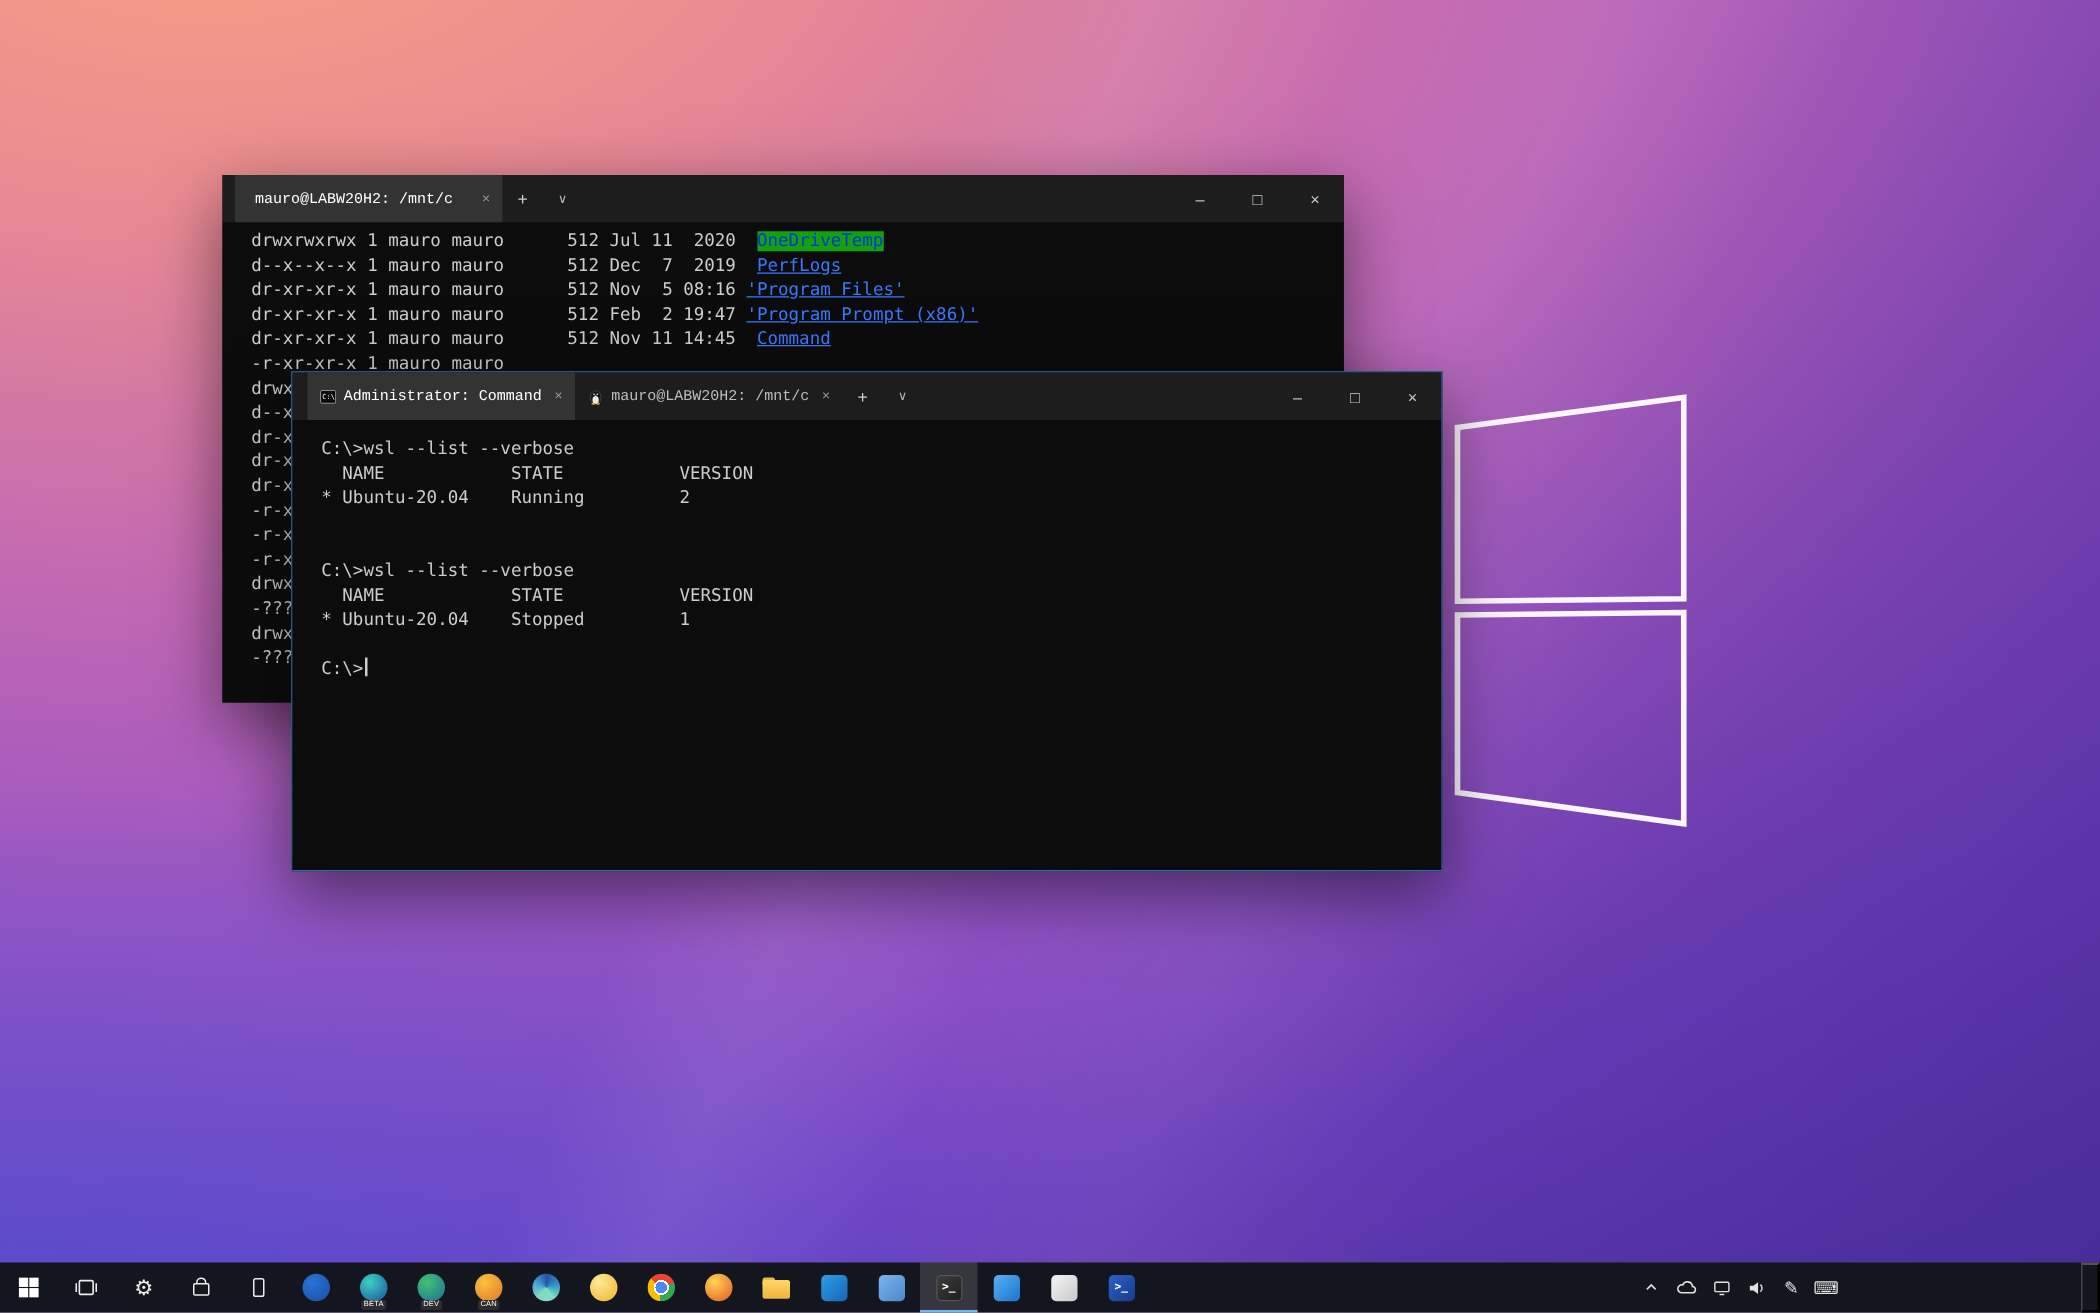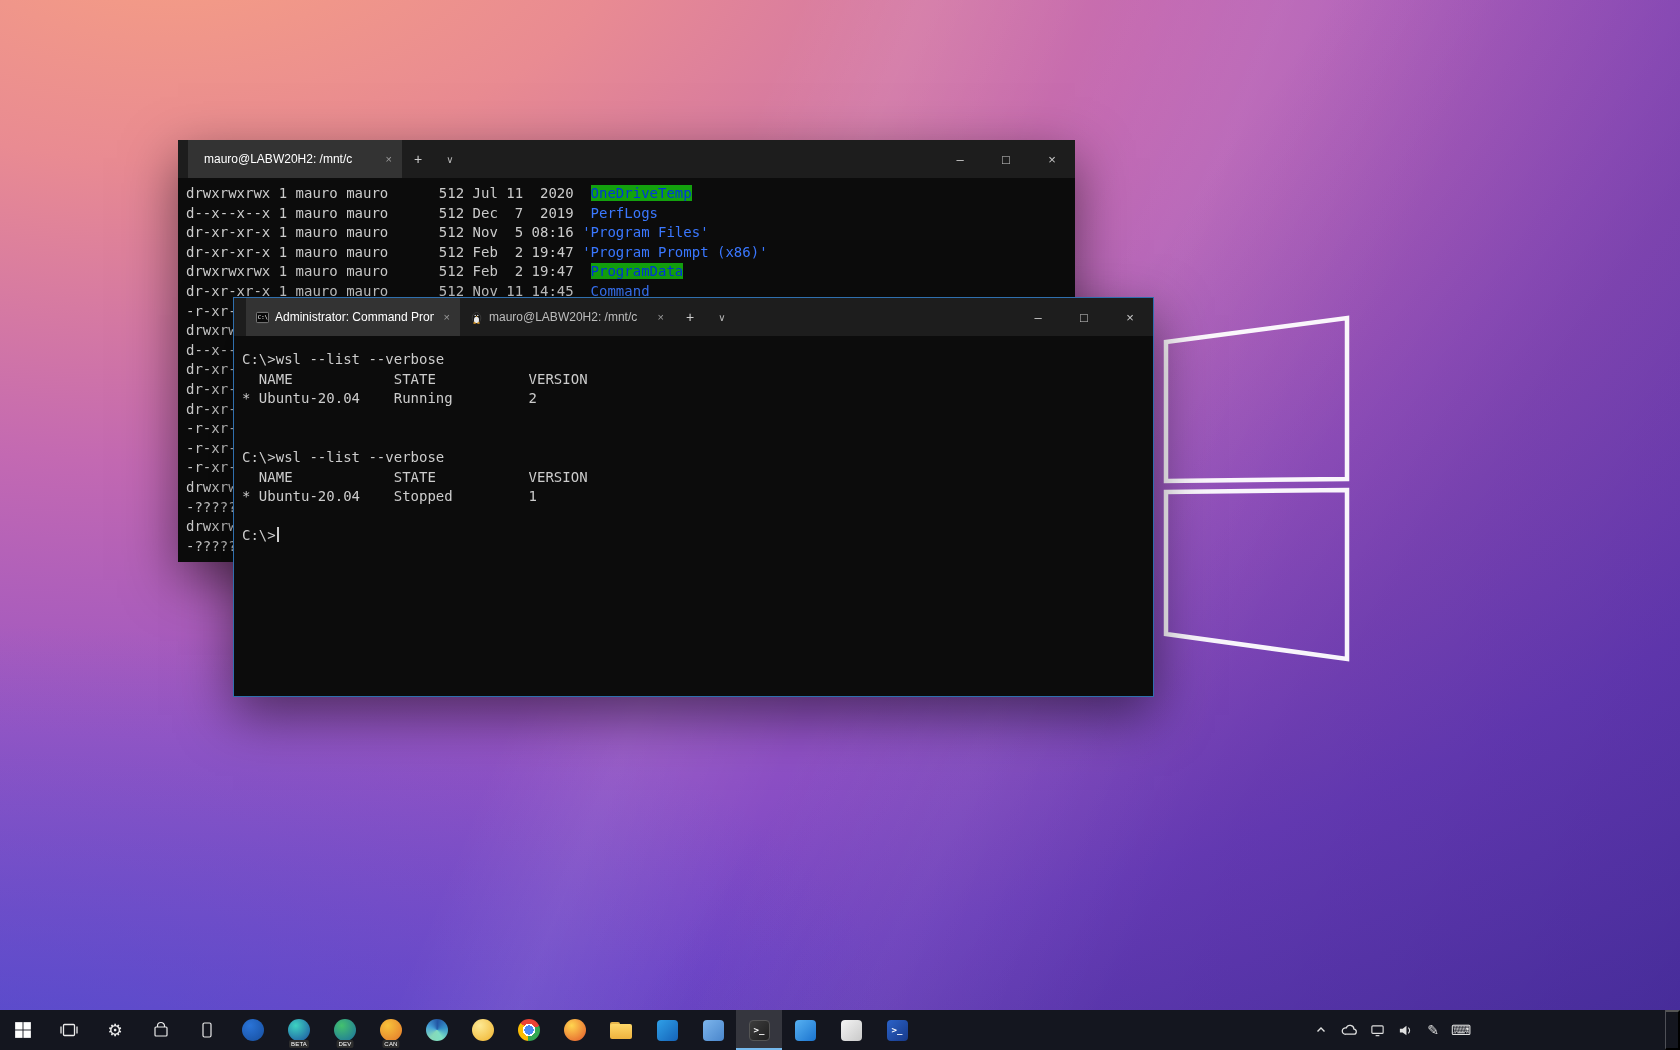--- a/index.html
+++ b/index.html
@@ -14,32 +14,32 @@
   .win-logo{position:absolute;left:0;top:0;pointer-events:none;}
 
   
   .window{position:absolute;box-shadow:0 18px 50px rgba(0,0,0,0.5);background:var(--terminal-bg);}
   .window.back{left:178px;top:140px;width:897px;height:422px;z-index:2;}
   .window.front{left:233px;top:297px;width:921px;height:400px;z-index:3;border:1px solid var(--accent-border);box-sizing:border-box;}
   .titlebar{position:absolute;top:0;left:0;right:0;height:38px;background:var(--titlebar-bg);display:flex;align-items:stretch;padding-left:10px;}
   .front .titlebar{padding-left:12px;}
   .tab{display:flex;align-items:center;gap:6px;width:214px;min-width:214px;box-sizing:border-box;padding:0 6px 0 10px;font-size:12px;color:#bdbdbd;overflow:hidden;cursor:default;}
   .tab.active{background:var(--tab-active-bg);color:#fff;}
-  .tab .tab-title{flex:1;white-space:nowrap;overflow:hidden;}
+  .tab .tab-title{flex:1;white-space:nowrap;overflow:hidden;font-family:Liberation Mono, monospace;}
   .tab .tab-close{font-size:11px;color:#9c9c9c;padding:1px 4px;flex:0 0 auto;}
   .tab-icon{display:flex;align-items:center;flex:0 0 auto;}
   .tb-btn{width:32px;border:none;background:transparent;color:#cfcfcf;font-size:14px;display:flex;align-items:center;justify-content:center;padding:0;}
   .tb-btn.dd{font-size:10px;color:#b8b8b8;}
   .tb-spacer{flex:1;}
   .cap{width:46px;border:none;background:transparent;color:#c9c9c9;font-size:13px;display:flex;align-items:center;justify-content:center;padding:0;}
   .term-content{position:absolute;top:38px;left:0;right:0;bottom:0;background:var(--terminal-bg);color:var(--terminal-fg);font:14px/19.6px "DejaVu Sans Mono",monospace;overflow:hidden;}
   .back .term-content{padding:6px 0 0 8px;}
   .front .term-content{padding:14px 0 0 8px;}
-  .tline{white-space:pre;height:19.6px;}
-  .fname.dir{color:var(--dir-blue);}
+  .tline{white-space:pre;height:19.6px;margin-left:15px;}
+  .fname.dir{color:var(--dir-blue);text-decoration:underline;}
   .fname.ow-dir{background:var(--ow-bg);color:var(--ow-fg);}
   .cursor{display:inline-block;width:2px;height:15px;background:#cccccc;vertical-align:-2px;margin-left:1px;}
 
   
   .taskbar{position:absolute;left:0;right:0;bottom:0;height:40px;background:var(--taskbar-bg);z-index:50;display:flex;align-items:stretch;}
   .tb-apps{display:flex;align-items:stretch;}
   .tb-app{width:46px;height:40px;border:none;background:transparent;display:flex;align-items:center;justify-content:center;position:relative;padding:0;}
   .tb-app.active{background:rgba(255,255,255,0.14);box-shadow:inset 0 -2px 0 var(--accent-underline);}
   .circ{width:22px;height:22px;border-radius:50%;display:block;}
   .sq{width:21px;height:21px;border-radius:4px;display:flex;align-items:center;justify-content:center;}
@@ -79,21 +79,20 @@
       <div class="tb-spacer"></div>
       <button class="cap">–</button>
       <button class="cap">□</button>
       <button class="cap">×</button>
     </header>
     <div class="term-content" id="back-lines">
         <div class="tline"><span>drwxrwxrwx 1 mauro mauro      512 Jul 11  2020  </span><span class="fname ow-dir">OneDriveTemp</span></div>
         <div class="tline"><span>d--x--x--x 1 mauro mauro      512 Dec  7  2019  </span><span class="fname dir">PerfLogs</span></div>
         <div class="tline"><span>dr-xr-xr-x 1 mauro mauro      512 Nov  5 08:16 </span><span class="fname dir">'Program Files'</span></div>
         <div class="tline"><span>dr-xr-xr-x 1 mauro mauro      512 Feb  2 19:47 </span><span class="fname dir">'Program Prompt (x86)'</span></div>
-        <div class="tline"><span>drwxrwxrwx 1 mauro mauro      512 Feb  2 19:47  </span><span class="fname ow-dir">ProgramData</span></div>
         <div class="tline"><span>dr-xr-xr-x 1 mauro mauro      512 Nov 11 14:45  </span><span class="fname dir">Command</span></div>
         <div class="tline"><span>-r-xr-xr-x 1 mauro mauro</span></div>
         <div class="tline"><span>drwxrwxrwx 1 mauro mauro</span></div>
         <div class="tline"><span>d--x--x--x 1 mauro mauro</span></div>
         <div class="tline"><span>dr-xr-xr-x 1 mauro mauro</span></div>
         <div class="tline"><span>dr-xr-xr-x 1 mauro mauro</span></div>
         <div class="tline"><span>dr-xr-xr-x 1 mauro mauro</span></div>
         <div class="tline"><span>-r-xr-xr-x 1 mauro mauro</span></div>
         <div class="tline"><span>-r-xr-xr-x 1 mauro mauro</span></div>
         <div class="tline"><span>-r-xr-xr-x 1 mauro mauro</span></div>

